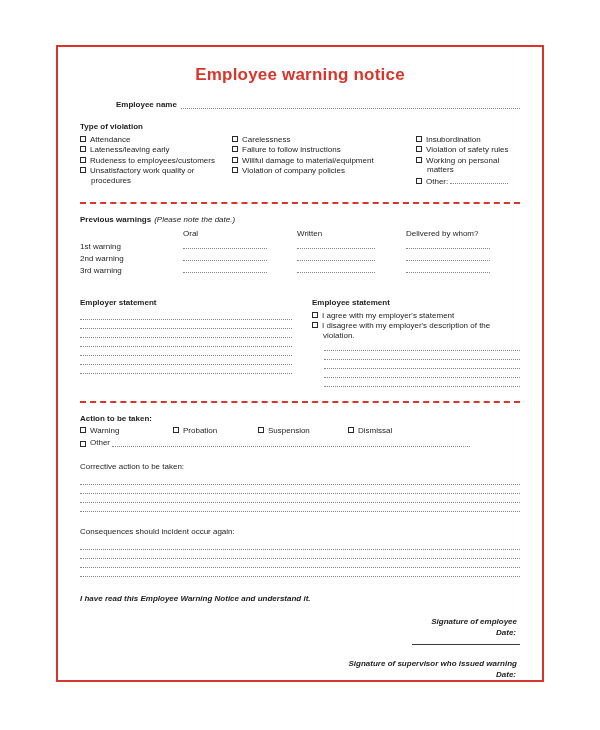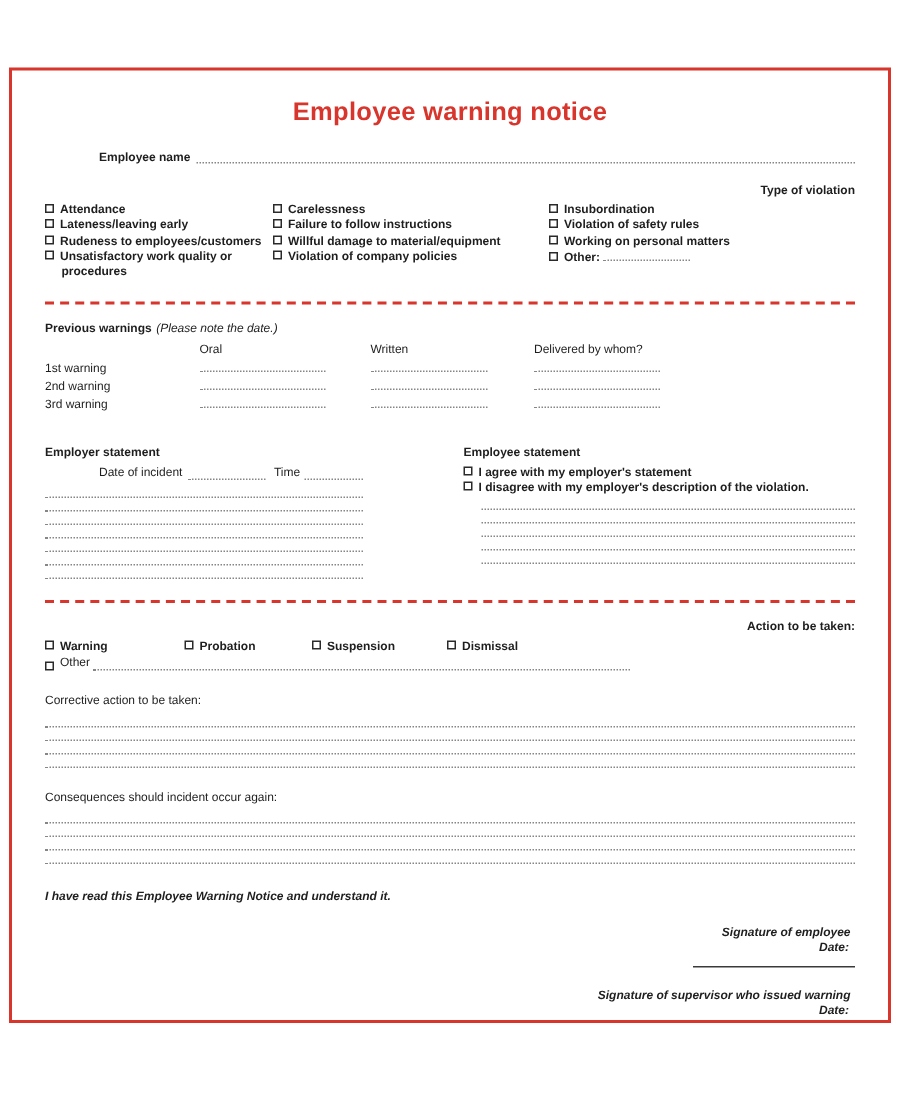--- a/index.html
+++ b/index.html
@@ -4,67 +4,67 @@
 <style>
   * { box-sizing: border-box; margin: 0; padding: 0; }
   html, body { background: #ffffff; }
   body {
     width: 600px; height: 730px;
     font-family: "Liberation Sans", sans-serif;
     color: #1e1e1e;
     font-size: 8px;
   }
   .sheet {
-    width: 588px; height: 637px;
+    width: 488px; height: 637px;
     margin: 45px auto 0;
     border: 2px solid var(--accent, #d8352c);
     padding: 12px 22px 14px;
     overflow: hidden;
   }
   .title {
     color: var(--accent, #d8352c);
     font-size: 17px; font-weight: bold;
     text-align: center;
     margin: 6px 0 15px;
     letter-spacing: .2px;
   }
   .b { font-weight: bold; }
   .i { font-style: italic; }
   .bi { font-weight: bold; font-style: italic; }
   .row { display: flex; align-items: flex-end; padding-left: 36px; }
   .grow { flex: 1; }
   .dot { display: inline-block; height: 8px; border-bottom: 1px dotted #868686; }
   .solid { display: inline-block; height: 8px; border-bottom: 1px solid #3a3a3a; width: 108px; }
   .wline { height: 9px; border-bottom: 1px dotted #868686; }
-  .chk { line-height: 1.2; padding-left: 11px; text-indent: -11px; margin-bottom: 1px; font-weight: bold; }
+  .chk { line-height: 1.2; padding-left: 11px; text-indent: -11px; margin-bottom: 1px; }
   .box {
     display: inline-block; width: 6px; height: 6px;
     border: 1px solid #2a2a2a; margin-right: 4px;
     background: #fff;
   }
   .name-row { margin-bottom: 13px; }
   .nameline { width: 208px; margin-left: 4px; }
-  .sec-h { margin-bottom: 3px; line-height: 1.2; text-align: right; }
+  .sec-h { margin-bottom: 3px; line-height: 1.2; }
   .cols { display: flex; }
   .vc1 { width: 152px; }
   .vc2 { width: 184px; }
   .vc3 { flex: 1; }
   .otherline { width: 58px; margin-left: 2px; }
   .divider { border-top: 2px dashed var(--accent, #d8352c); margin: 14px 0 11px; }
   .pw-heading { line-height: 1.2; }
   .pw-heading .b { margin-right: 3px; }
   .pwrow { display: flex; align-items: flex-end; line-height: 1.25; margin-bottom: 1px; }
   .pwhead { margin-top: 5px; margin-bottom: 2px; }
   .pc0 { width: 103px; }
   .pc1 { width: 114px; }
   .pc2 { width: 109px; }
   .pc3 { flex: 1; }
   .w84 { width: 84px; }
   .w78 { width: 78px; }
-  .stmts { display: flex; margin-top: 22px; gap: 47px; }
+  .stmts { display: flex; margin-top: 22px; }
   .sleft { width: 212px; margin-right: 20px; }
   .sright { flex: 1; }
   .stmt-h { margin-bottom: 3px; line-height: 1.2; }
   .drow { line-height: 1.3; margin-bottom: 3px; }
   .w52 { width: 52px; margin-left: 3px; }
   .ml6 { margin-left: 6px; margin-right: 3px; }
   .reasons { padding-left: 12px; line-height: 1.3; margin-bottom: 1px; }
   .reasons span:first-child { margin-right: 2px; white-space: nowrap; }
   .ind { padding-left: 12px; }
   .arow { display: flex; margin: 3px 0 1px; }
@@ -140,26 +140,20 @@
   <div class="pwrow">
     <span class="pc0">3rd warning</span>
     <span class="pc1"><span class="dot w84"></span></span>
     <span class="pc2"><span class="dot w78"></span></span>
     <span class="pc3"><span class="dot w84"></span></span>
   </div>
 
   <div class="stmts">
     <div class="sleft">
       <div class="b stmt-h">Employer statement</div>
-      <div class="row drow">
-        <span>Date of incident</span>
-        <span class="dot w52"></span>
-        <span class="ml6">Time</span>
-        <span class="dot grow"></span>
-      </div>
       <div class="wline"></div>
       <div class="wline"></div>
       <div class="wline"></div>
       <div class="wline"></div>
       <div class="wline"></div>
       <div class="wline"></div>
       <div class="wline"></div>
     </div>
     <div class="sright">
       <div class="b stmt-h">Employee statement</div>

